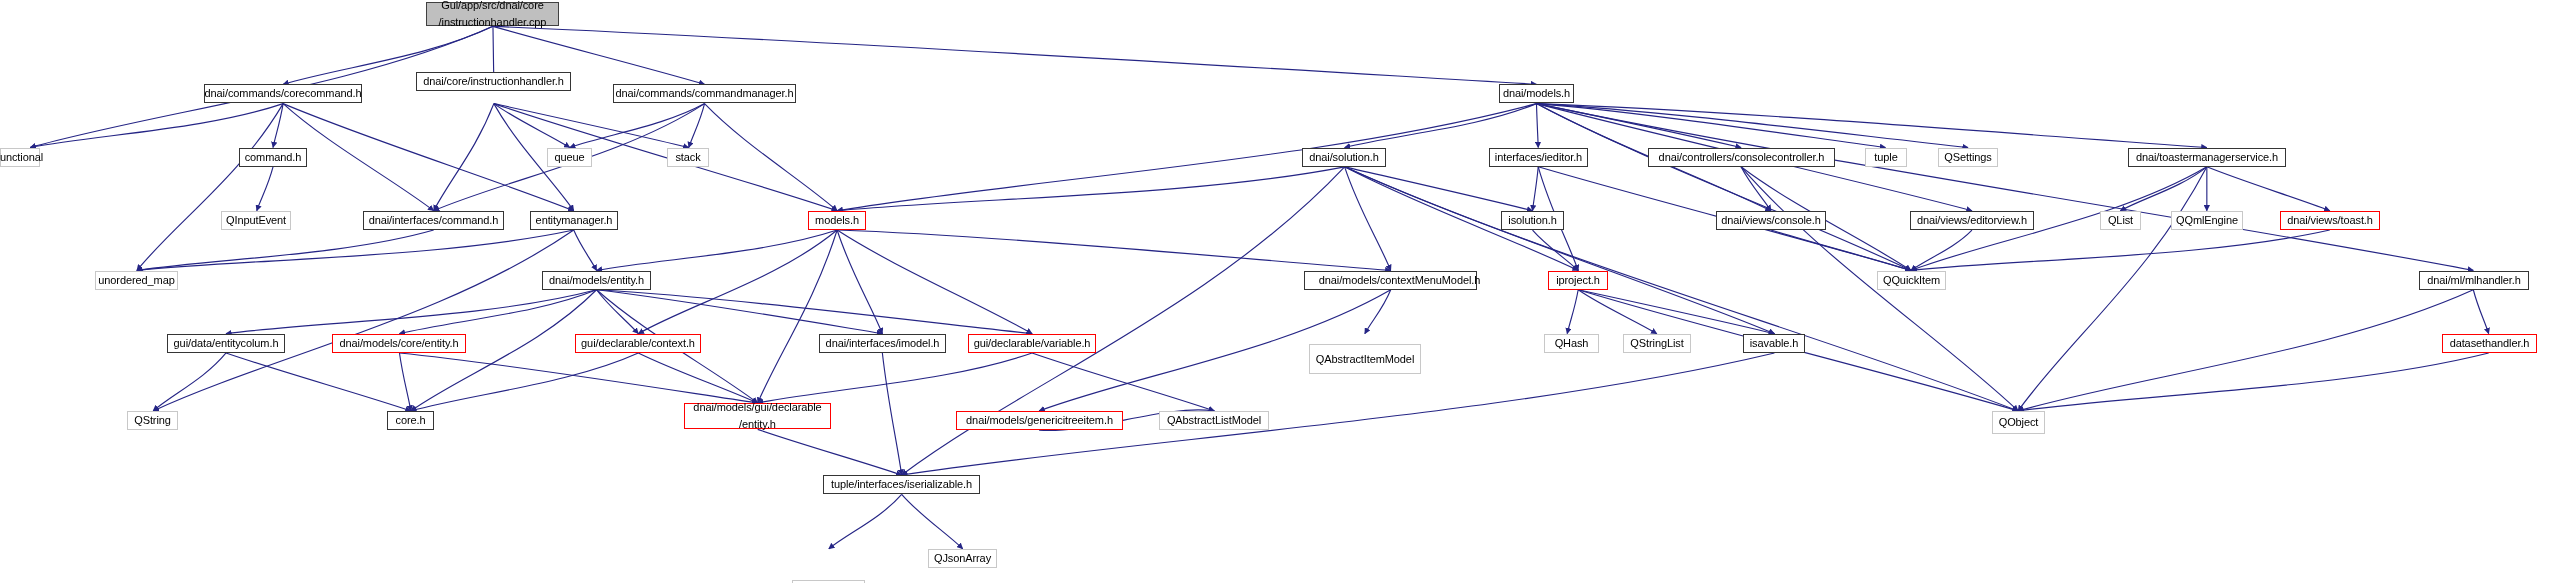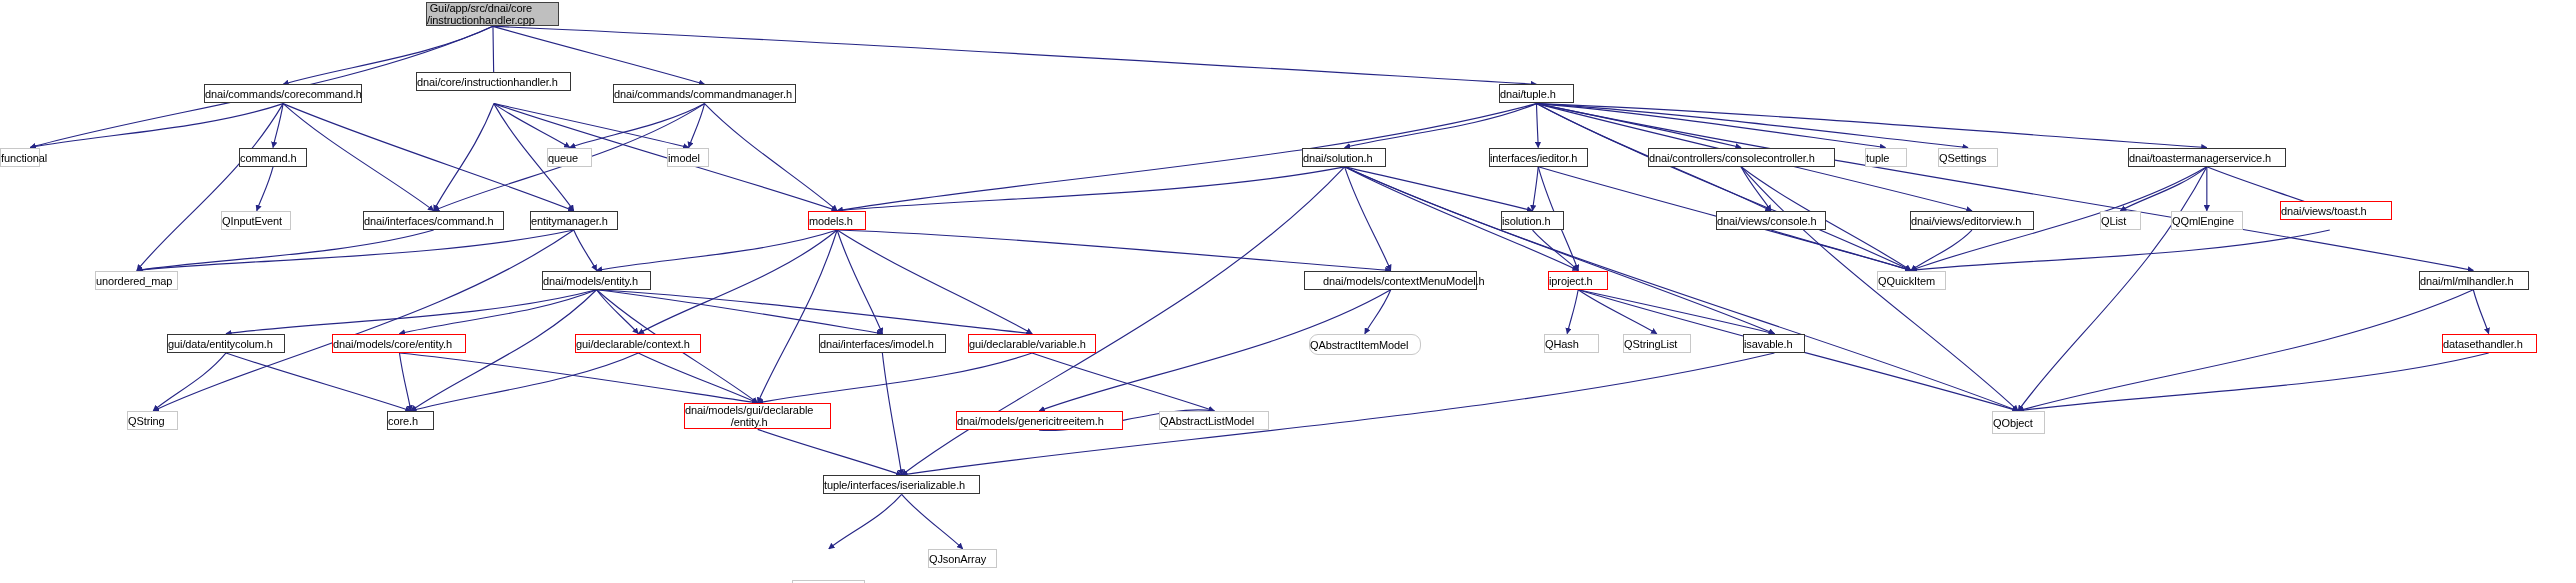--- a/index.html
+++ b/index.html
@@ -10,24 +10,24 @@
     background:#ffffff;
     font-family:"Liberation Sans", sans-serif;
     overflow:hidden;
   }
   #edges{position:absolute;left:0;top:0;width:2576px;height:583px;}
   .node{
     position:absolute;
     box-sizing:border-box;
     display:flex;
     align-items:center;
-    justify-content:flex-start;
+    justify-content:center;
     text-align:center;
     font-size:11px;
-    line-height:12px;
+    line-height:17px;
     color:#000000;
     background:#ffffff;
     border:0.9px solid #000000;
     white-space:pre;
     letter-spacing:-0.1px;
   }
   .node.root{
     background:#bfbfbf;
     border:0.9px solid #404040;
   }
@@ -146,53 +146,53 @@
         <path d="M 1026.5 563 C 1001.6 591.4304, 966.74 606.4, 943.5 625" fill="none" stroke="#252585" stroke-width="1.3" marker-end="url(#arrow)"></path>
         <path d="M 1026.5 563 C 1047.35 587.0383999999999, 1076.54 606.4, 1096 625" fill="none" stroke="#252585" stroke-width="1.3" marker-end="url(#arrow)"></path>
       </g>
   </svg>
   <div id="nodes">
       <div class="node root" style="left: 426px; top: 1.8px; width: 133px; height: 24.6px;"><span>Gui/app/src/dnai/core
 /instructionhandler.cpp</span></div>
       <div class="node hdr" style="left: 204px; top: 84px; width: 158px; height: 19.3px;"><span>dnai/commands/corecommand.h</span></div>
       <div class="node hdr" style="left: 416px; top: 72px; width: 155px; height: 19.3px;"><span>dnai/core/instructionhandler.h</span></div>
       <div class="node hdr" style="left: 613px; top: 84px; width: 183px; height: 19.3px;"><span>dnai/commands/commandmanager.h</span></div>
-      <div class="node hdr" style="left: 1499px; top: 84px; width: 75px; height: 19.3px;"><span>dnai/tuple.h</span></div>
+      <div class="node hdr" style="left: 1499px; top: 84px; width: 75px; height: 19.3px;"><span>dnai/models.h</span></div>
       <div class="node sys" style="left: 0px; top: 148px; width: 40px; height: 19.3px;"><span>functional</span></div>
       <div class="node hdr" style="left: 239px; top: 148px; width: 68px; height: 19.3px;"><span>command.h</span></div>
       <div class="node sys" style="left: 547px; top: 148px; width: 45px; height: 19.3px;"><span>queue</span></div>
-      <div class="node sys" style="left: 667px; top: 148px; width: 42px; height: 19.3px;"><span>imodel</span></div>
+      <div class="node sys" style="left: 667px; top: 148px; width: 42px; height: 19.3px;"><span>stack</span></div>
       <div class="node hdr" style="left: 1302px; top: 148px; width: 84px; height: 19.3px;"><span>dnai/solution.h</span></div>
       <div class="node hdr" style="left: 1489px; top: 148px; width: 99px; height: 19.3px;"><span>interfaces/ieditor.h</span></div>
       <div class="node hdr" style="left: 1648px; top: 148px; width: 187px; height: 19.3px;"><span>dnai/controllers/consolecontroller.h</span></div>
       <div class="node sys" style="left: 1865px; top: 148px; width: 42px; height: 19.3px;"><span>tuple</span></div>
       <div class="node sys" style="left: 1938px; top: 148px; width: 60px; height: 19.3px;"><span>QSettings</span></div>
       <div class="node hdr" style="left: 2128px; top: 148px; width: 158px; height: 19.3px;"><span>dnai/toastermanagerservice.h</span></div>
       <div class="node sys" style="left: 221px; top: 211px; width: 70px; height: 19.3px;"><span>QInputEvent</span></div>
       <div class="node hdr" style="left: 363px; top: 211px; width: 141px; height: 19.3px;"><span>dnai/interfaces/command.h</span></div>
       <div class="node hdr" style="left: 530px; top: 211px; width: 88px; height: 19.3px;"><span>entitymanager.h</span></div>
       <div class="node red" style="left: 808px; top: 211px; width: 58px; height: 19.3px;"><span>models.h</span></div>
       <div class="node hdr" style="left: 1501px; top: 211px; width: 63px; height: 19.3px;"><span>isolution.h</span></div>
       <div class="node hdr" style="left: 1716px; top: 211px; width: 110px; height: 19.3px;"><span>dnai/views/console.h</span></div>
       <div class="node hdr" style="left: 1910px; top: 211px; width: 124px; height: 19.3px;"><span>dnai/views/editorview.h</span></div>
       <div class="node sys" style="left: 2100px; top: 211px; width: 41px; height: 19.3px;"><span>QList</span></div>
       <div class="node sys" style="left: 2171px; top: 211px; width: 72px; height: 19.3px;"><span>QQmlEngine</span></div>
-      <div class="node red" style="left: 2280px; top: 201px; width: 112px; height: 19.3px;"><span>dnai/views/toast.h</span></div>
+      <div class="node red" style="left: 2280px; top: 211px; width: 100px; height: 19.3px;"><span>dnai/views/toast.h</span></div>
       <div class="node sys" style="left: 95px; top: 271px; width: 83px; height: 19.3px;"><span>unordered_map</span></div>
       <div class="node hdr" style="left: 542px; top: 271px; width: 109px; height: 19.3px;"><span>dnai/models/entity.h</span></div>
       <div class="node hdr" style="left: 1304px; top: 271px; width: 173px; height: 19.3px; padding-left: 18px;"><span>dnai/models/contextMenuModel.h</span></div>
       <div class="node red" style="left: 1548px; top: 271px; width: 60px; height: 19.3px;"><span>iproject.h</span></div>
       <div class="node sys" style="left: 1877px; top: 271px; width: 69px; height: 19.3px;"><span>QQuickItem</span></div>
       <div class="node hdr" style="left: 2419px; top: 271px; width: 110px; height: 19.3px;"><span>dnai/ml/mlhandler.h</span></div>
       <div class="node hdr" style="left: 167px; top: 334px; width: 118px; height: 19.3px;"><span>gui/data/entitycolum.h</span></div>
       <div class="node red" style="left: 332px; top: 334px; width: 134px; height: 19.3px;"><span>dnai/models/core/entity.h</span></div>
       <div class="node red" style="left: 575px; top: 334px; width: 126px; height: 19.3px;"><span>gui/declarable/context.h</span></div>
       <div class="node hdr" style="left: 819px; top: 334px; width: 127px; height: 19.3px;"><span>dnai/interfaces/imodel.h</span></div>
       <div class="node red" style="left: 968px; top: 334px; width: 128px; height: 19.3px;"><span>gui/declarable/variable.h</span></div>
-      <div class="node sys" style="left: 1309px; top: 334px; width: 112px; height: 21px; border-radius: 9px;"><span>QAbstractItemModel</span></div>
+      <div class="node sys" style="left: 1309px; top: 344px; width: 112px; height: 30px;"><span>QAbstractItemModel</span></div>
       <div class="node sys" style="left: 1544px; top: 334px; width: 55px; height: 19.3px;"><span>QHash</span></div>
       <div class="node sys" style="left: 1623px; top: 334px; width: 68px; height: 19.3px;"><span>QStringList</span></div>
       <div class="node hdr" style="left: 1743px; top: 334px; width: 62px; height: 19.3px;"><span>isavable.h</span></div>
       <div class="node red" style="left: 2442px; top: 334px; width: 95px; height: 19.3px;"><span>datasethandler.h</span></div>
       <div class="node sys" style="left: 127px; top: 411px; width: 51px; height: 19.3px;"><span>QString</span></div>
       <div class="node hdr" style="left: 387px; top: 411px; width: 47px; height: 19.3px;"><span>core.h</span></div>
       <div class="node red" style="left: 684px; top: 403px; width: 147px; height: 26px;"><span>dnai/models/gui/declarable
 /entity.h</span></div>
       <div class="node red" style="left: 956px; top: 411px; width: 167px; height: 19.3px;"><span>dnai/models/genericitreeitem.h</span></div>
       <div class="node sys" style="left: 1159px; top: 411px; width: 110px; height: 19.3px;"><span>QAbstractListModel</span></div>

